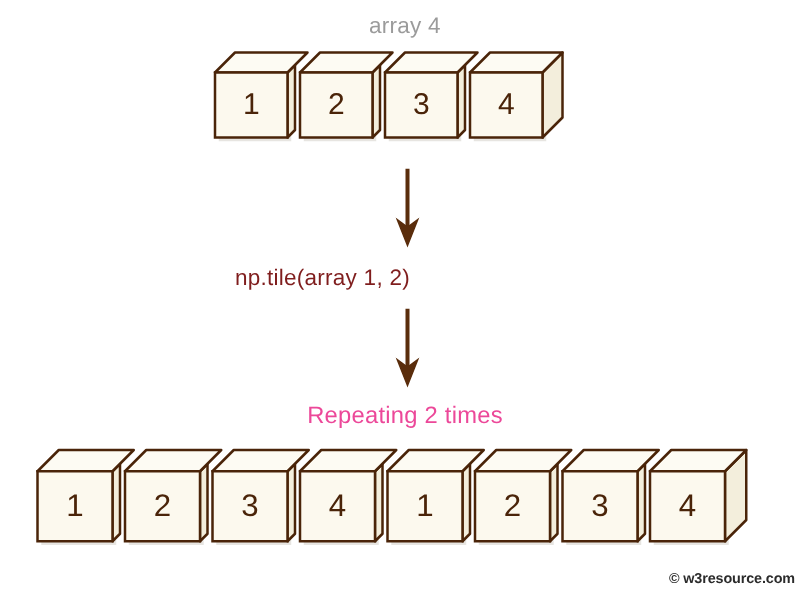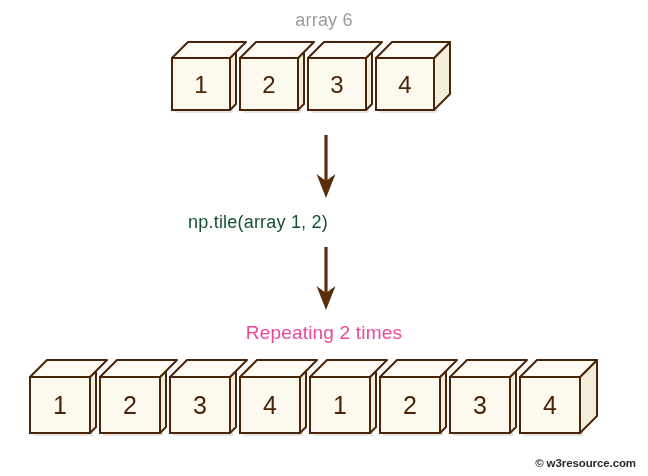--- a/index.html
+++ b/index.html
@@ -35,21 +35,21 @@
     width: 648px;
     font-size: 18px;
     color: #9b9b9b;
     letter-spacing: 0.2px;
   }
 
   #label-operation {
     left: 0; top: 212px;
     width: 516px;
     font-size: 18px;
-    color: #14532d;
+    color: #7f1d1d;
     letter-spacing: 0.2px;
   }
 
   #label-result {
     left: 0; top: 322px;
     width: 648px;
     font-size: 19px;
     color: #ec4899;
     letter-spacing: 0.2px;
   }
@@ -78,21 +78,21 @@
   svg text {
     font-family: "Liberation Sans", sans-serif;
     fill: #4a2409;
   }
 </style>
 </head>
 <body>
 
 <div id="stage">
 
-  <div class="label" id="title-array1">array 6</div>
+  <div class="label" id="title-array1">array 4</div>
 
   <div class="cube-row" id="row-top">
     <svg id="svg-top" width="310" height="92" viewBox="0 0 310 92">
         <g>
           <rect x="5" y="69" width="58" height="4" fill="rgba(120,110,90,0.18)"></rect>
           <path d="M 60 18 L 66 12 L 66 64 L 60 70 Z" fill="#F3EEDC" stroke="#4A2409" stroke-width="2" stroke-linejoin="round"></path>
           <path d="M 2 18 L 18 2 L 76 2 L 60 18 Z" fill="#FDFBF3" stroke="#4A2409" stroke-width="2" stroke-linejoin="round"></path>
           <rect x="2" y="18" width="58" height="52" fill="#FCF9EE" stroke="#4A2409" stroke-width="2"></rect>
           <text x="31" y="44" text-anchor="middle" dominant-baseline="central" font-size="24" fill="#4A2409">1</text>
         </g>

